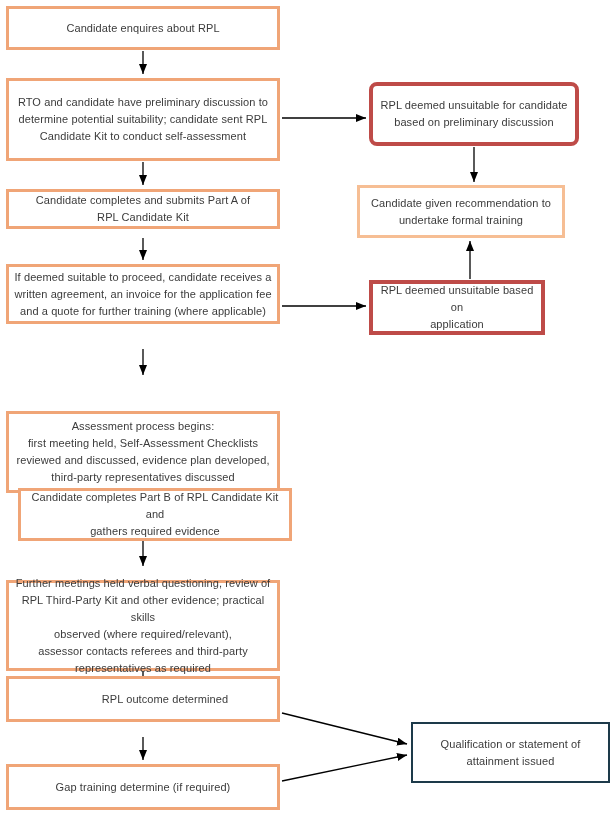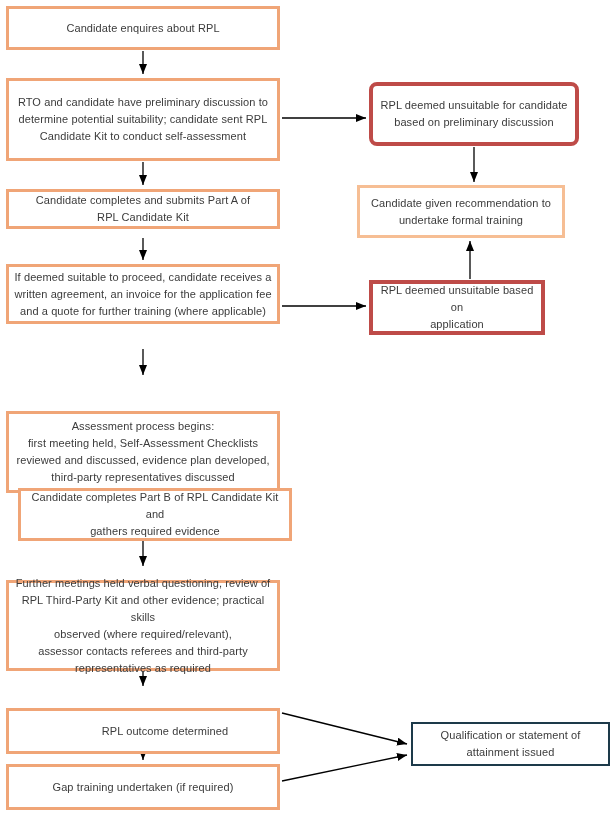--- a/index.html
+++ b/index.html
@@ -84,29 +84,29 @@
 
   <div class="node orange" style="left:18px; top:488px; width:274px; height:53px;">Candidate completes Part B of RPL Candidate Kit and
 gathers required evidence</div>
 
   <div class="node orange" style="left:6px; top:570px; width:274px; height:91px;margin-top:10px;">Further meetings held verbal questioning, review of
 RPL Third-Party Kit and other evidence; practical skills
 observed (where required/relevant),
 assessor contacts referees and third-party
 representatives as required</div>
 
-  <div class="node orange" style="left:6px; top:708px; width:274px; height:46px;padding-left:44px;">RPL outcome determined</div>
+  <div class="node orange" style="left:6px; top:676px; width:274px; height:46px;padding-left:44px;">RPL outcome determined</div>
 
-  <div class="node orange" style="left:6px; top:764px; width:274px; height:46px;">Gap training undertaken (if required)</div>
+  <div class="node orange" style="left:6px; top:764px; width:274px; height:46px;">Gap training determine (if required)</div>
 
   <div class="node red" style="left:369px; top:82px; width:210px; height:64px;border-radius:8px;">RPL deemed unsuitable for candidate
 based on preliminary discussion</div>
 
   <div class="node peach" style="left:357px; top:185px; width:208px; height:53px;">Candidate given recommendation to
 undertake formal training</div>
 
   <div class="node red" style="left:369px; top:280px; width:176px; height:55px;">RPL deemed unsuitable based on
 application</div>
 
-  <div class="node dark" style="left:411px; top:722px; width:199px; height:44px;">Qualification or statement of
+  <div class="node dark" style="left:411px; top:722px; width:199px; height:61px;">Qualification or statement of
 attainment issued</div>
 
 </div>
 
 </body></html>

